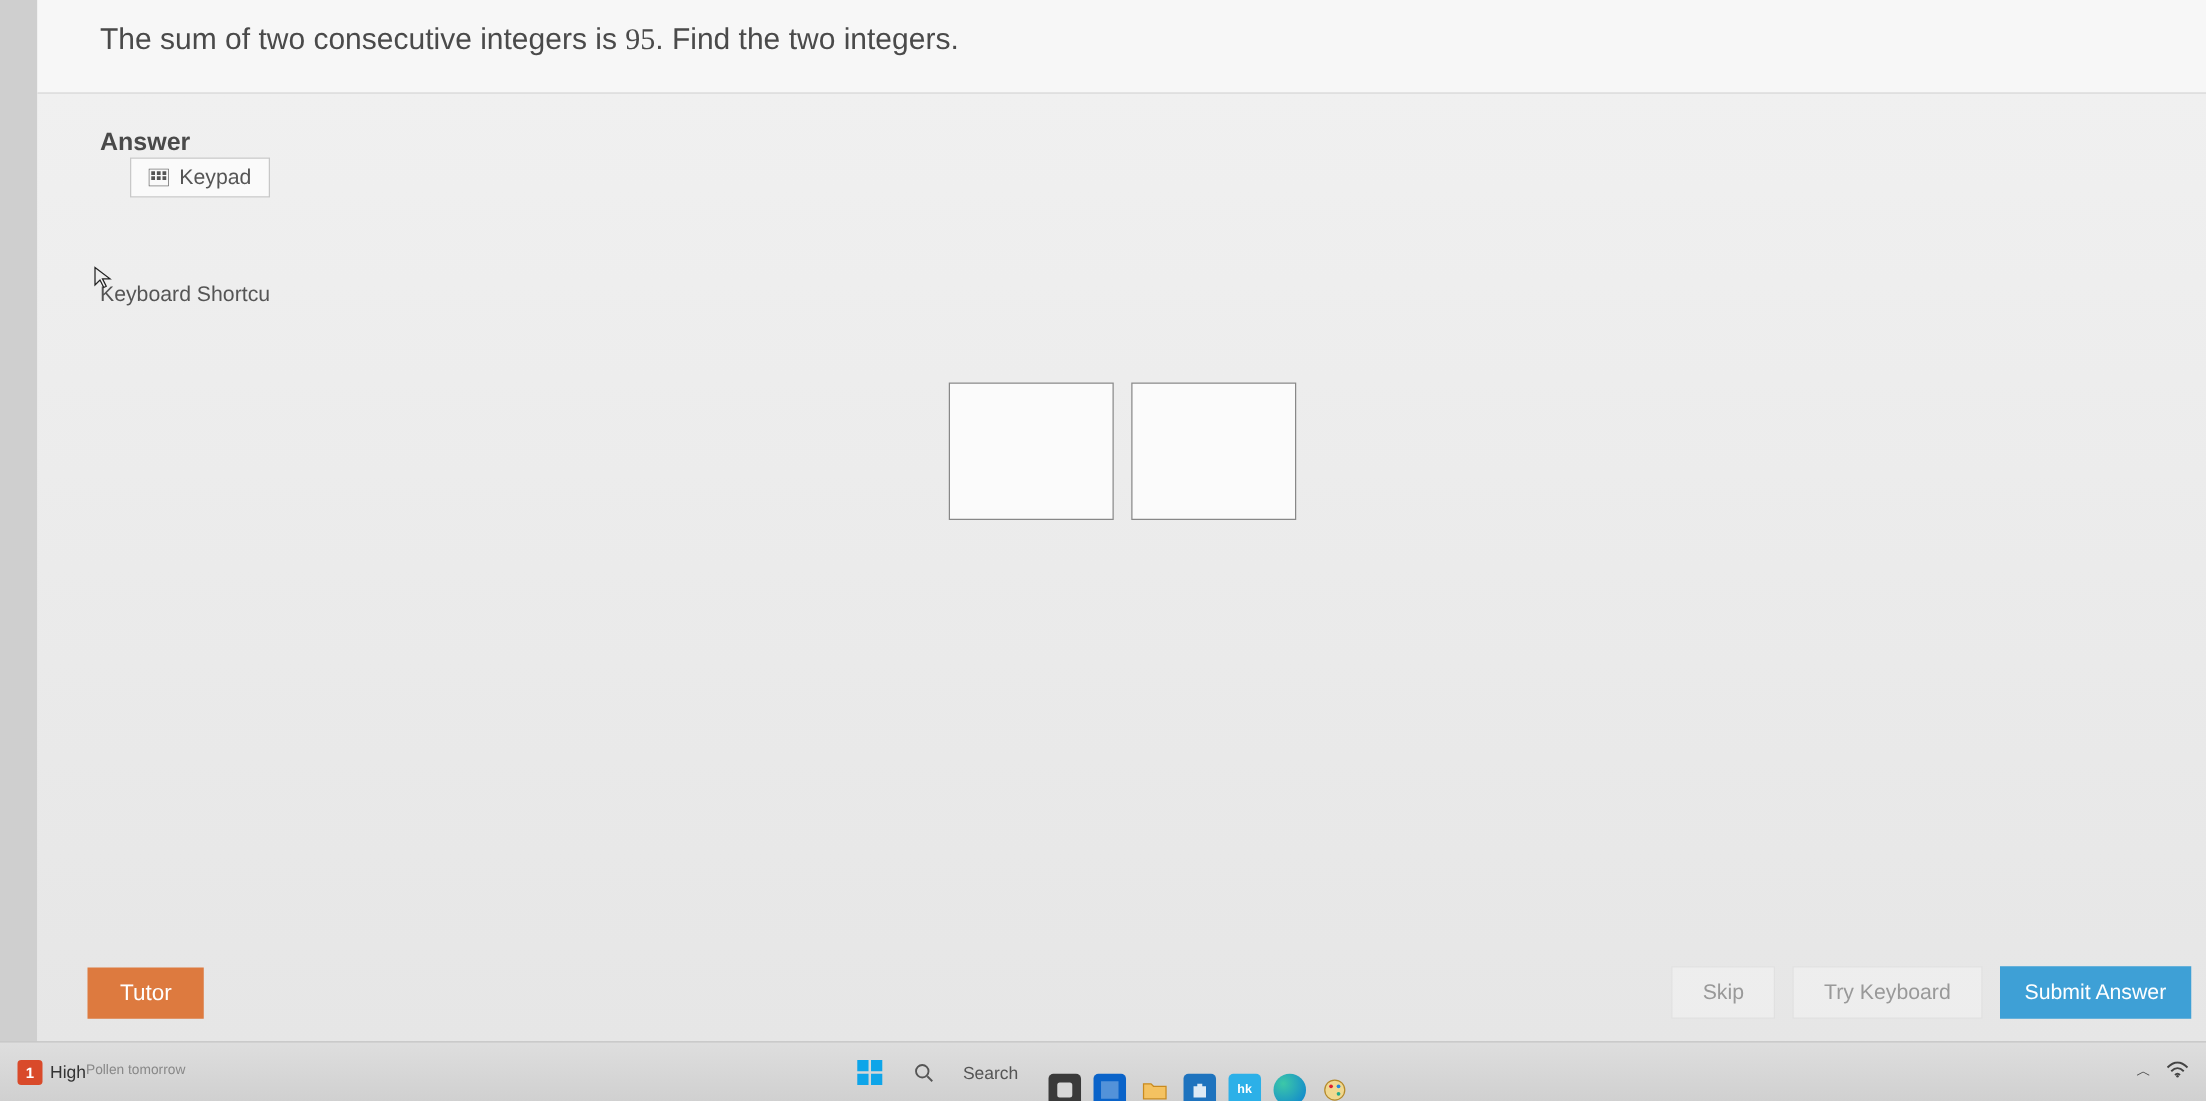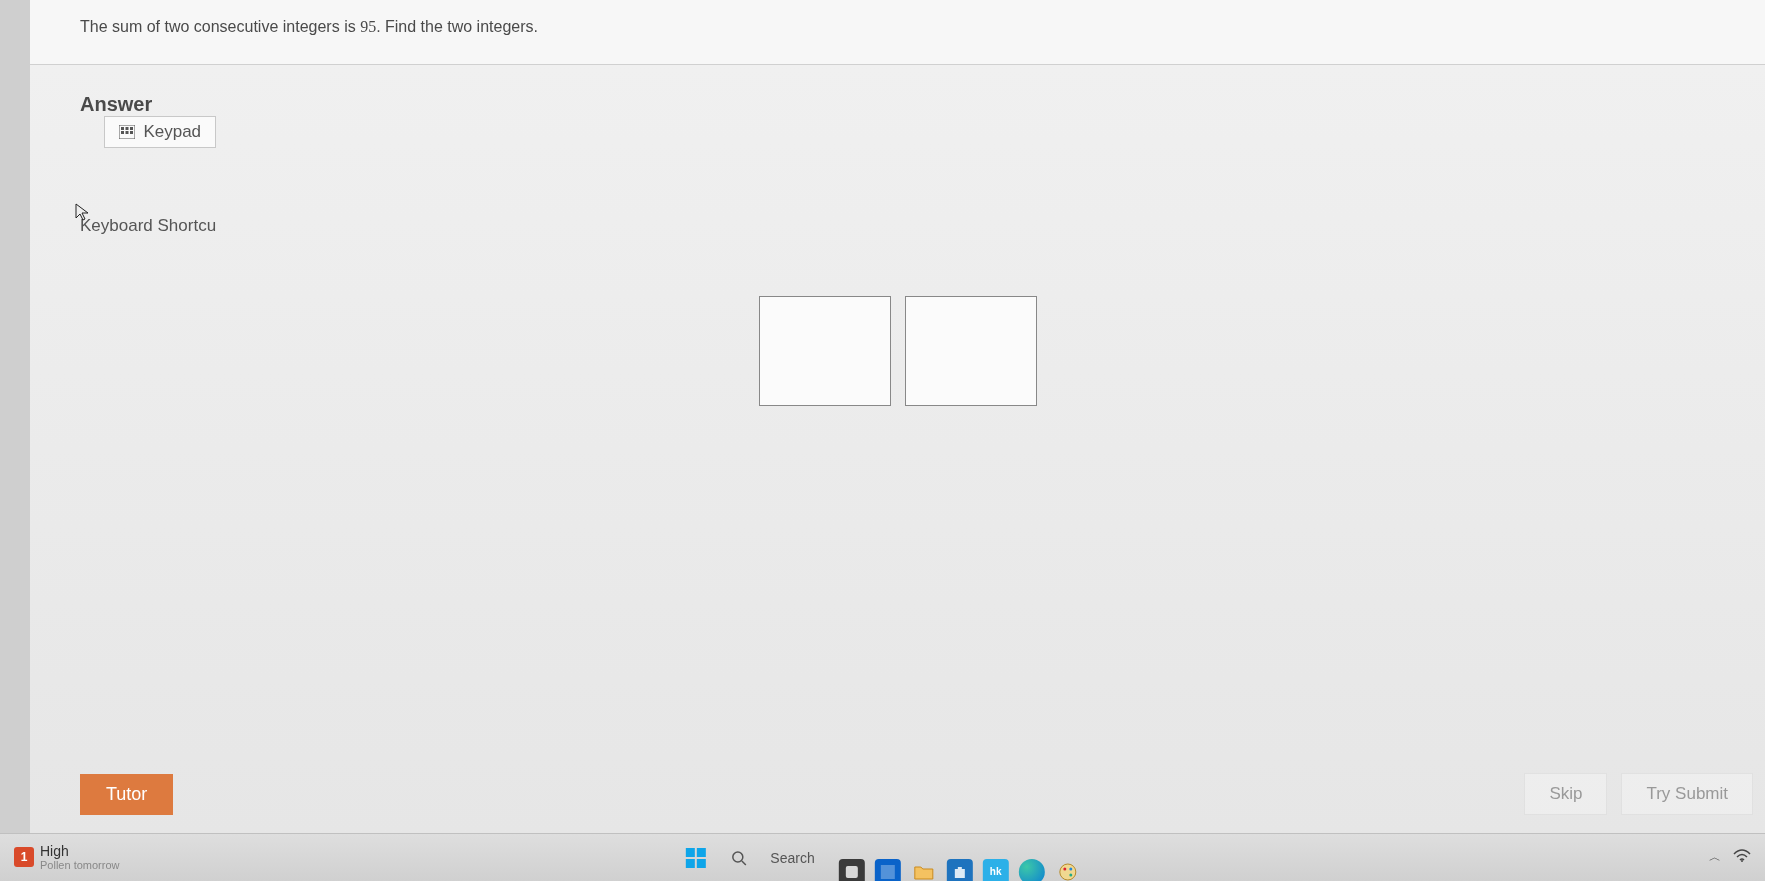--- a/index.html
+++ b/index.html
@@ -25,21 +25,21 @@
       display: flex;
       flex-direction: column;
     }
     .question-area {
       padding: 18px 50px 28px 50px;
       border-bottom: 1px solid #d0d0d0;
       background: #f7f7f7;
     }
     .question-text {
       color: #4a4a4a;
-      font-size: 16px;
+      font-size: 24px;
     }
     .question-text .num {
       font-family: Georgia, serif;
     }
     .answer-area {
       flex: 1;
       position: relative;
       padding: 28px 50px 0 50px;
       background: linear-gradient(to bottom, #f0f0f0 0%, #e6e6e6 100%);
     }
@@ -103,21 +103,21 @@
       height: 110px;
       border: 1px solid #888;
       background: #fbfbfb;
       font-size: 24px;
       text-align: center;
       outline: none;
       padding: 6px;
     }
     .bottom-bar {
       position: absolute;
-      left: 10px;
+      left: 0;
       right: 0;
       bottom: 0;
       display: flex;
       justify-content: space-between;
       align-items: center;
       padding: 0 12px 18px 40px;
     }
     .tutor-btn {
       background: #dd7a3f;
       color: #fff;
@@ -174,21 +174,21 @@
       border-radius: 3px;
       display: flex;
       align-items: center;
       justify-content: center;
       color: #fff;
       font-size: 12px;
       font-weight: bold;
     }
     .weather-lines {
       display: flex;
-      flex-direction: column;
+      flex-direction: row;
       line-height: 1.1;
     }
     .weather-sub {
       color: #888;
       font-size: 11px;
     }
     .taskbar-center {
       position: absolute;
       left: 50%;
       transform: translateX(-50%);
@@ -288,21 +288,22 @@
 
     <div class="inputs-row">
       <input class="answer-box" type="text" value="" style="">
       <input class="answer-box" type="text" value="" style="">
     </div>
 
     <div class="bottom-bar">
       <button class="tutor-btn">Tutor</button>
       <div class="action-group">
         <button class="ghost-btn">Skip</button>
-        <button class="ghost-btn">Try Submit</button>
+        <button class="ghost-btn">Try Keyboard</button>
+        <button class="submit-btn">Submit Answer</button>
       </div>
     </div>
   </div>
 
 </div>
 
 <div class="taskbar">
   <div class="weather-widget">
     <div class="weather-badge">1</div>
     <div class="weather-lines">

